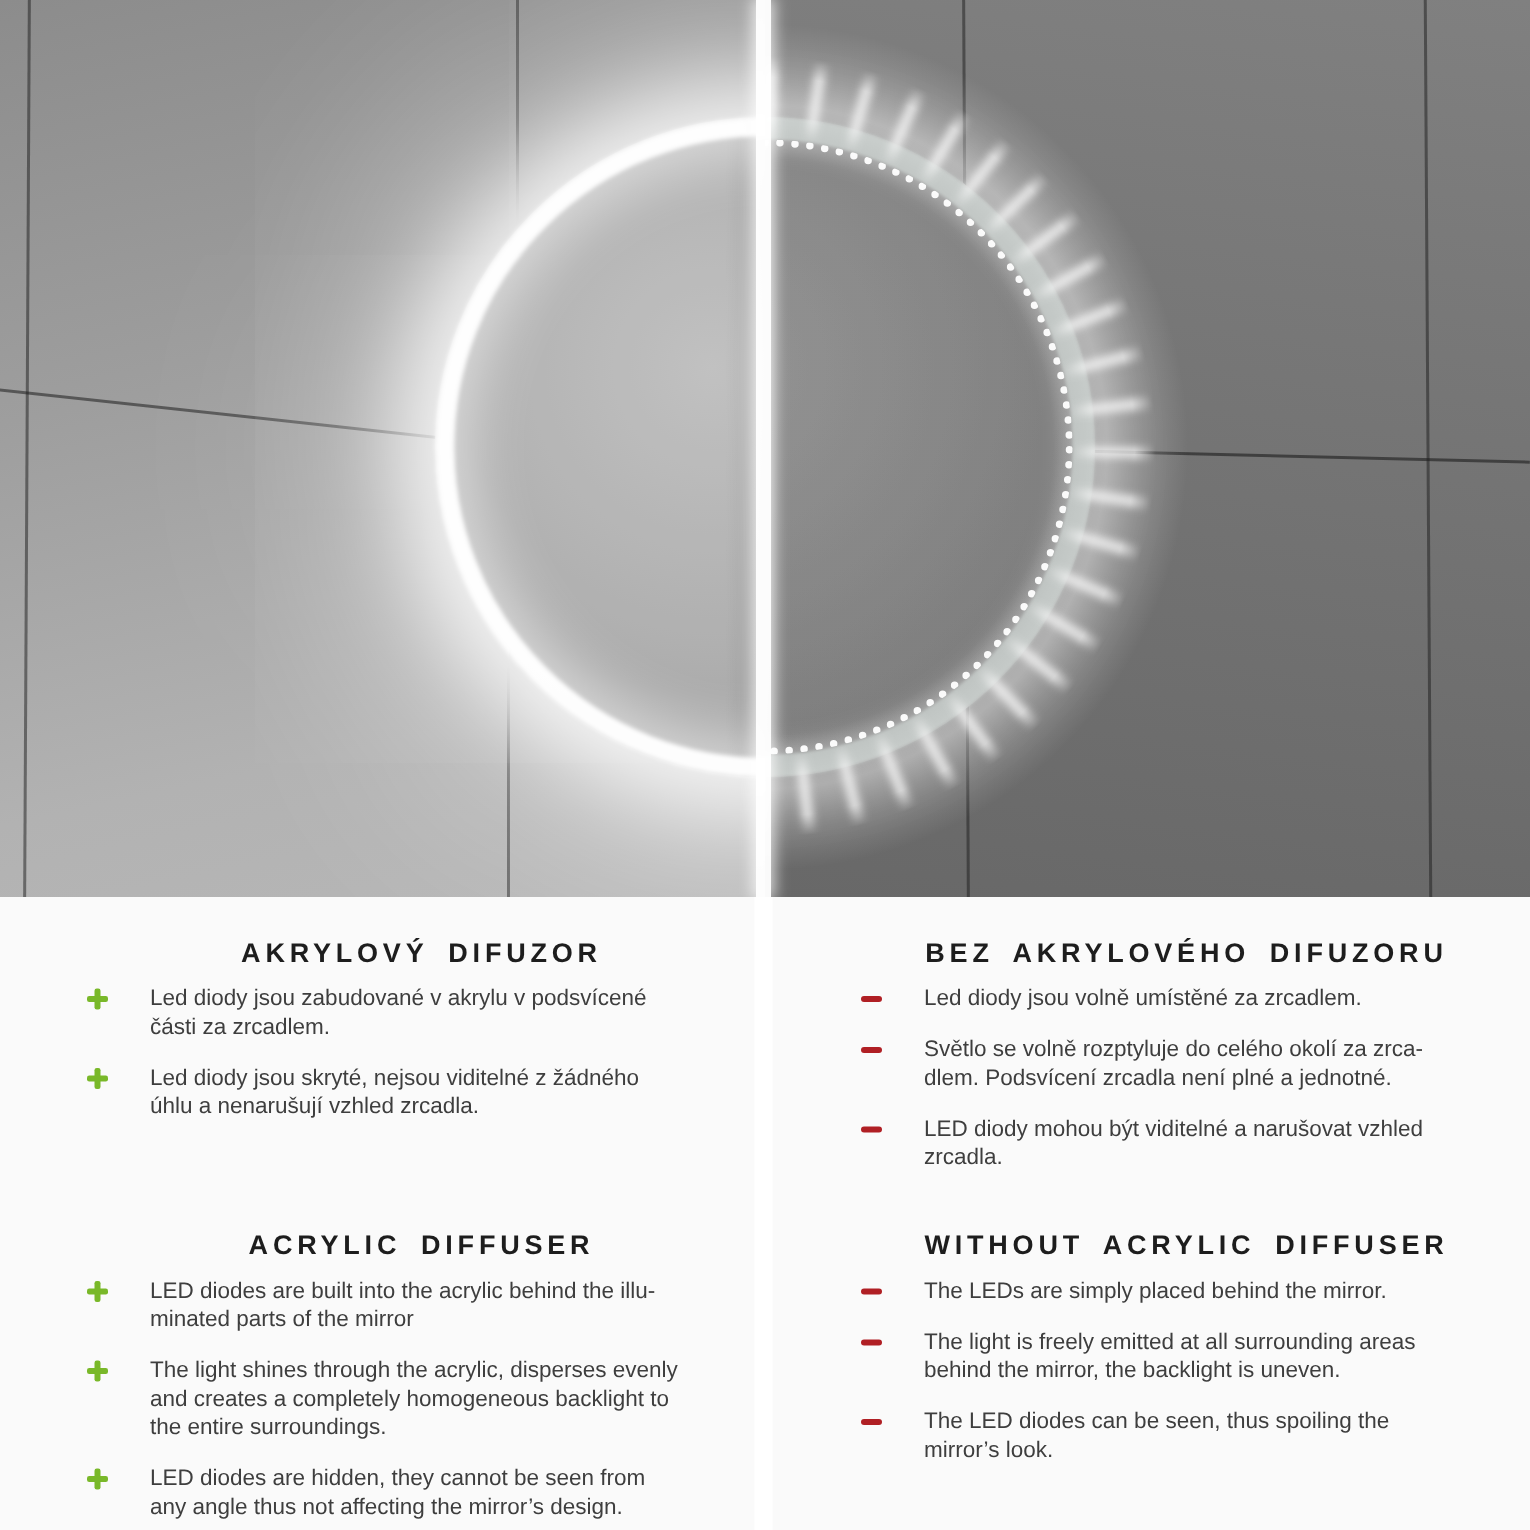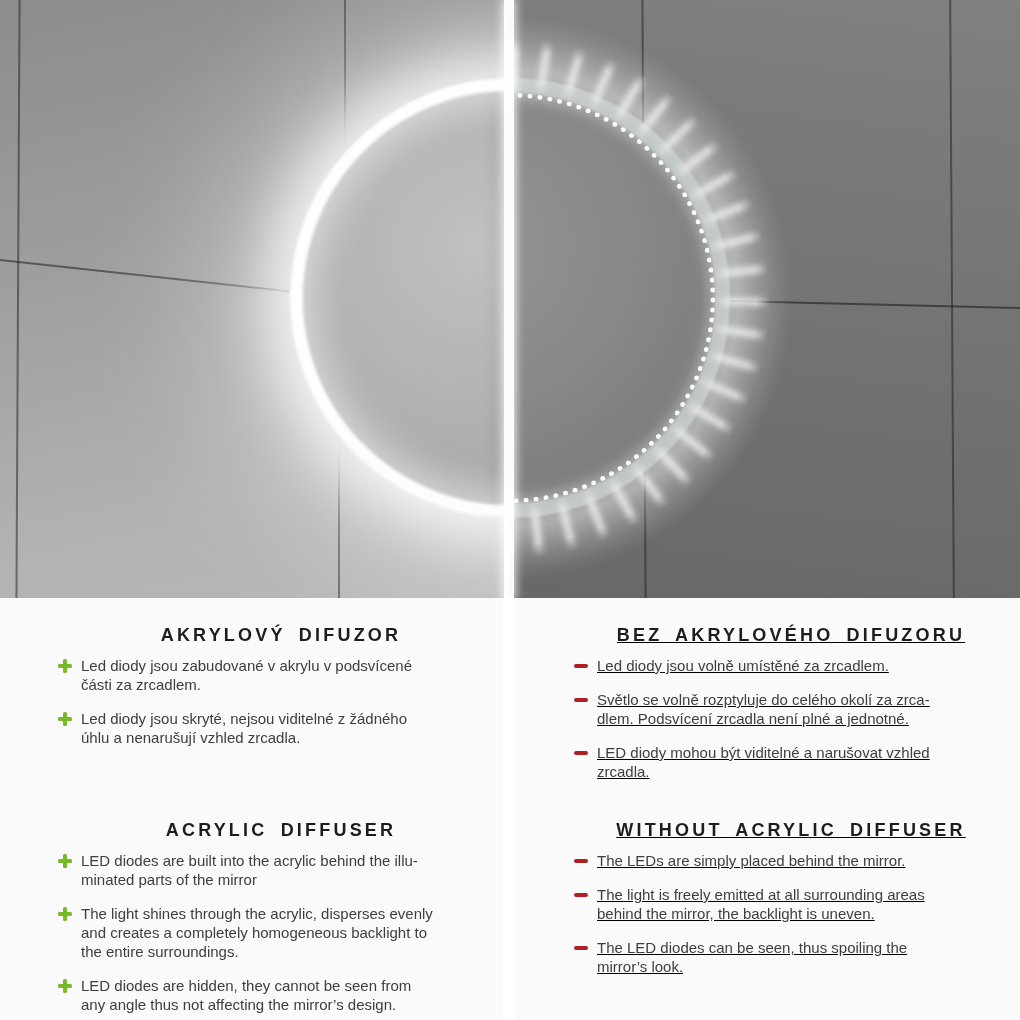--- a/index.html
+++ b/index.html
@@ -62,26 +62,26 @@
     background:rgba(255,255,255,.97);box-shadow:0 0 10px 2px rgba(255,255,255,.8);}
 
   
   .content{position:absolute;left:0;top:598px;width:924px;height:422px;
     background:var(--page-background,#fafafa);
     display:grid;grid-template-columns:510px 510px;grid-template-rows:196px auto;}
   .content-strip{position:absolute;left:503px;top:0;width:12px;height:422px;
     background:var(--divider-white,#fff);}
   .cell{position:relative;box-sizing:border-box;}
   .cell.lft{padding:0 6px 0 58px;}
-  .cell.rgt{padding:0 12px 0 64px;text-decoration:underline;}
+  .cell.rgt{padding:0 12px 0 64px;}
   .title{margin:27px 0 10px;text-align:center;font-size:18px;font-weight:700;
     letter-spacing:3.2px;word-spacing:5px;color:var(--title-text,#1d1d1d);}
   .row2 .title{margin-top:26px;text-align:center;}
   ul.bullets{list-style:none;margin:0;padding:0;}
-  ul.bullets li{display:flex;gap:9px;margin-bottom:15px;align-items:flex-start;}
+  ul.bullets li{display:flex;gap:28px;margin-bottom:15px;align-items:flex-start;}
   .icon{position:relative;width:14px;height:14px;flex:none;margin-top:3px;}
   .icon.plus i{position:absolute;background:var(--plus-green,#79b829);border-radius:1.5px;}
   .icon.plus i.h{left:0;top:5px;width:14px;height:4px;}
   .icon.plus i.v{left:5px;top:0;width:4px;height:14px;}
   .icon.minus i{position:absolute;left:0;top:5px;width:14px;height:4px;
     background:var(--minus-red,#b01f24);border-radius:2px;}
   .btext{margin:0;white-space:pre-line;font-size:15px;line-height:19px;color:var(--body-text,#3e3e3e);}
 </style>
 </head>
 <body>

